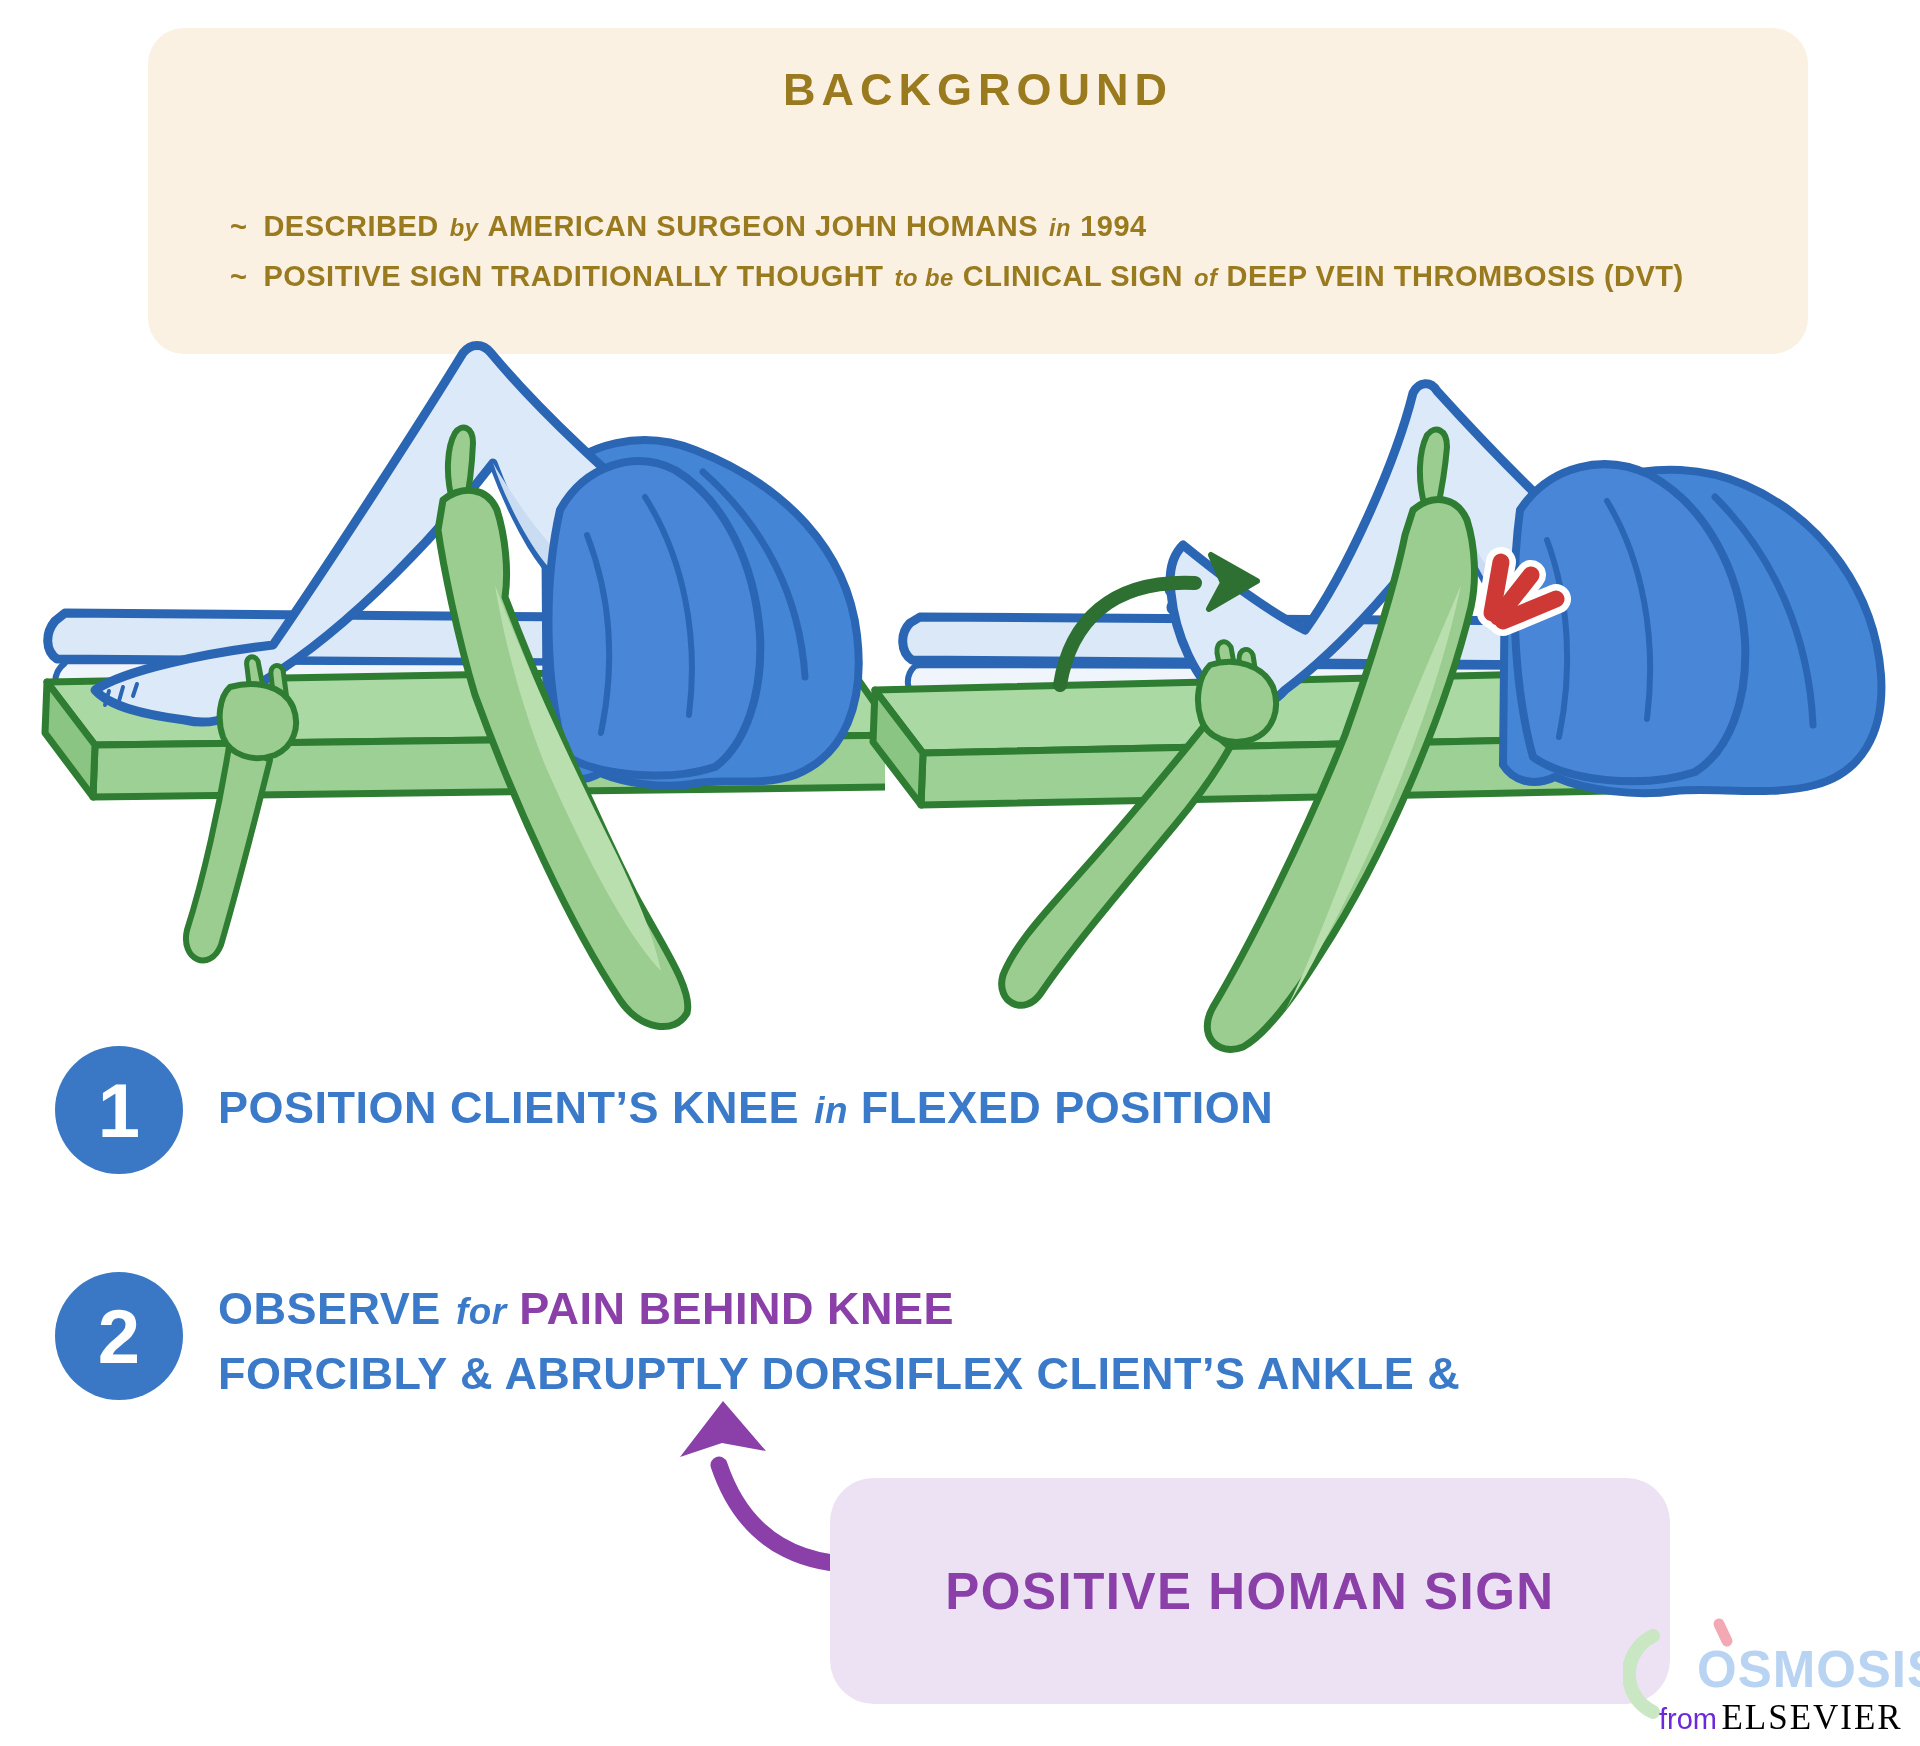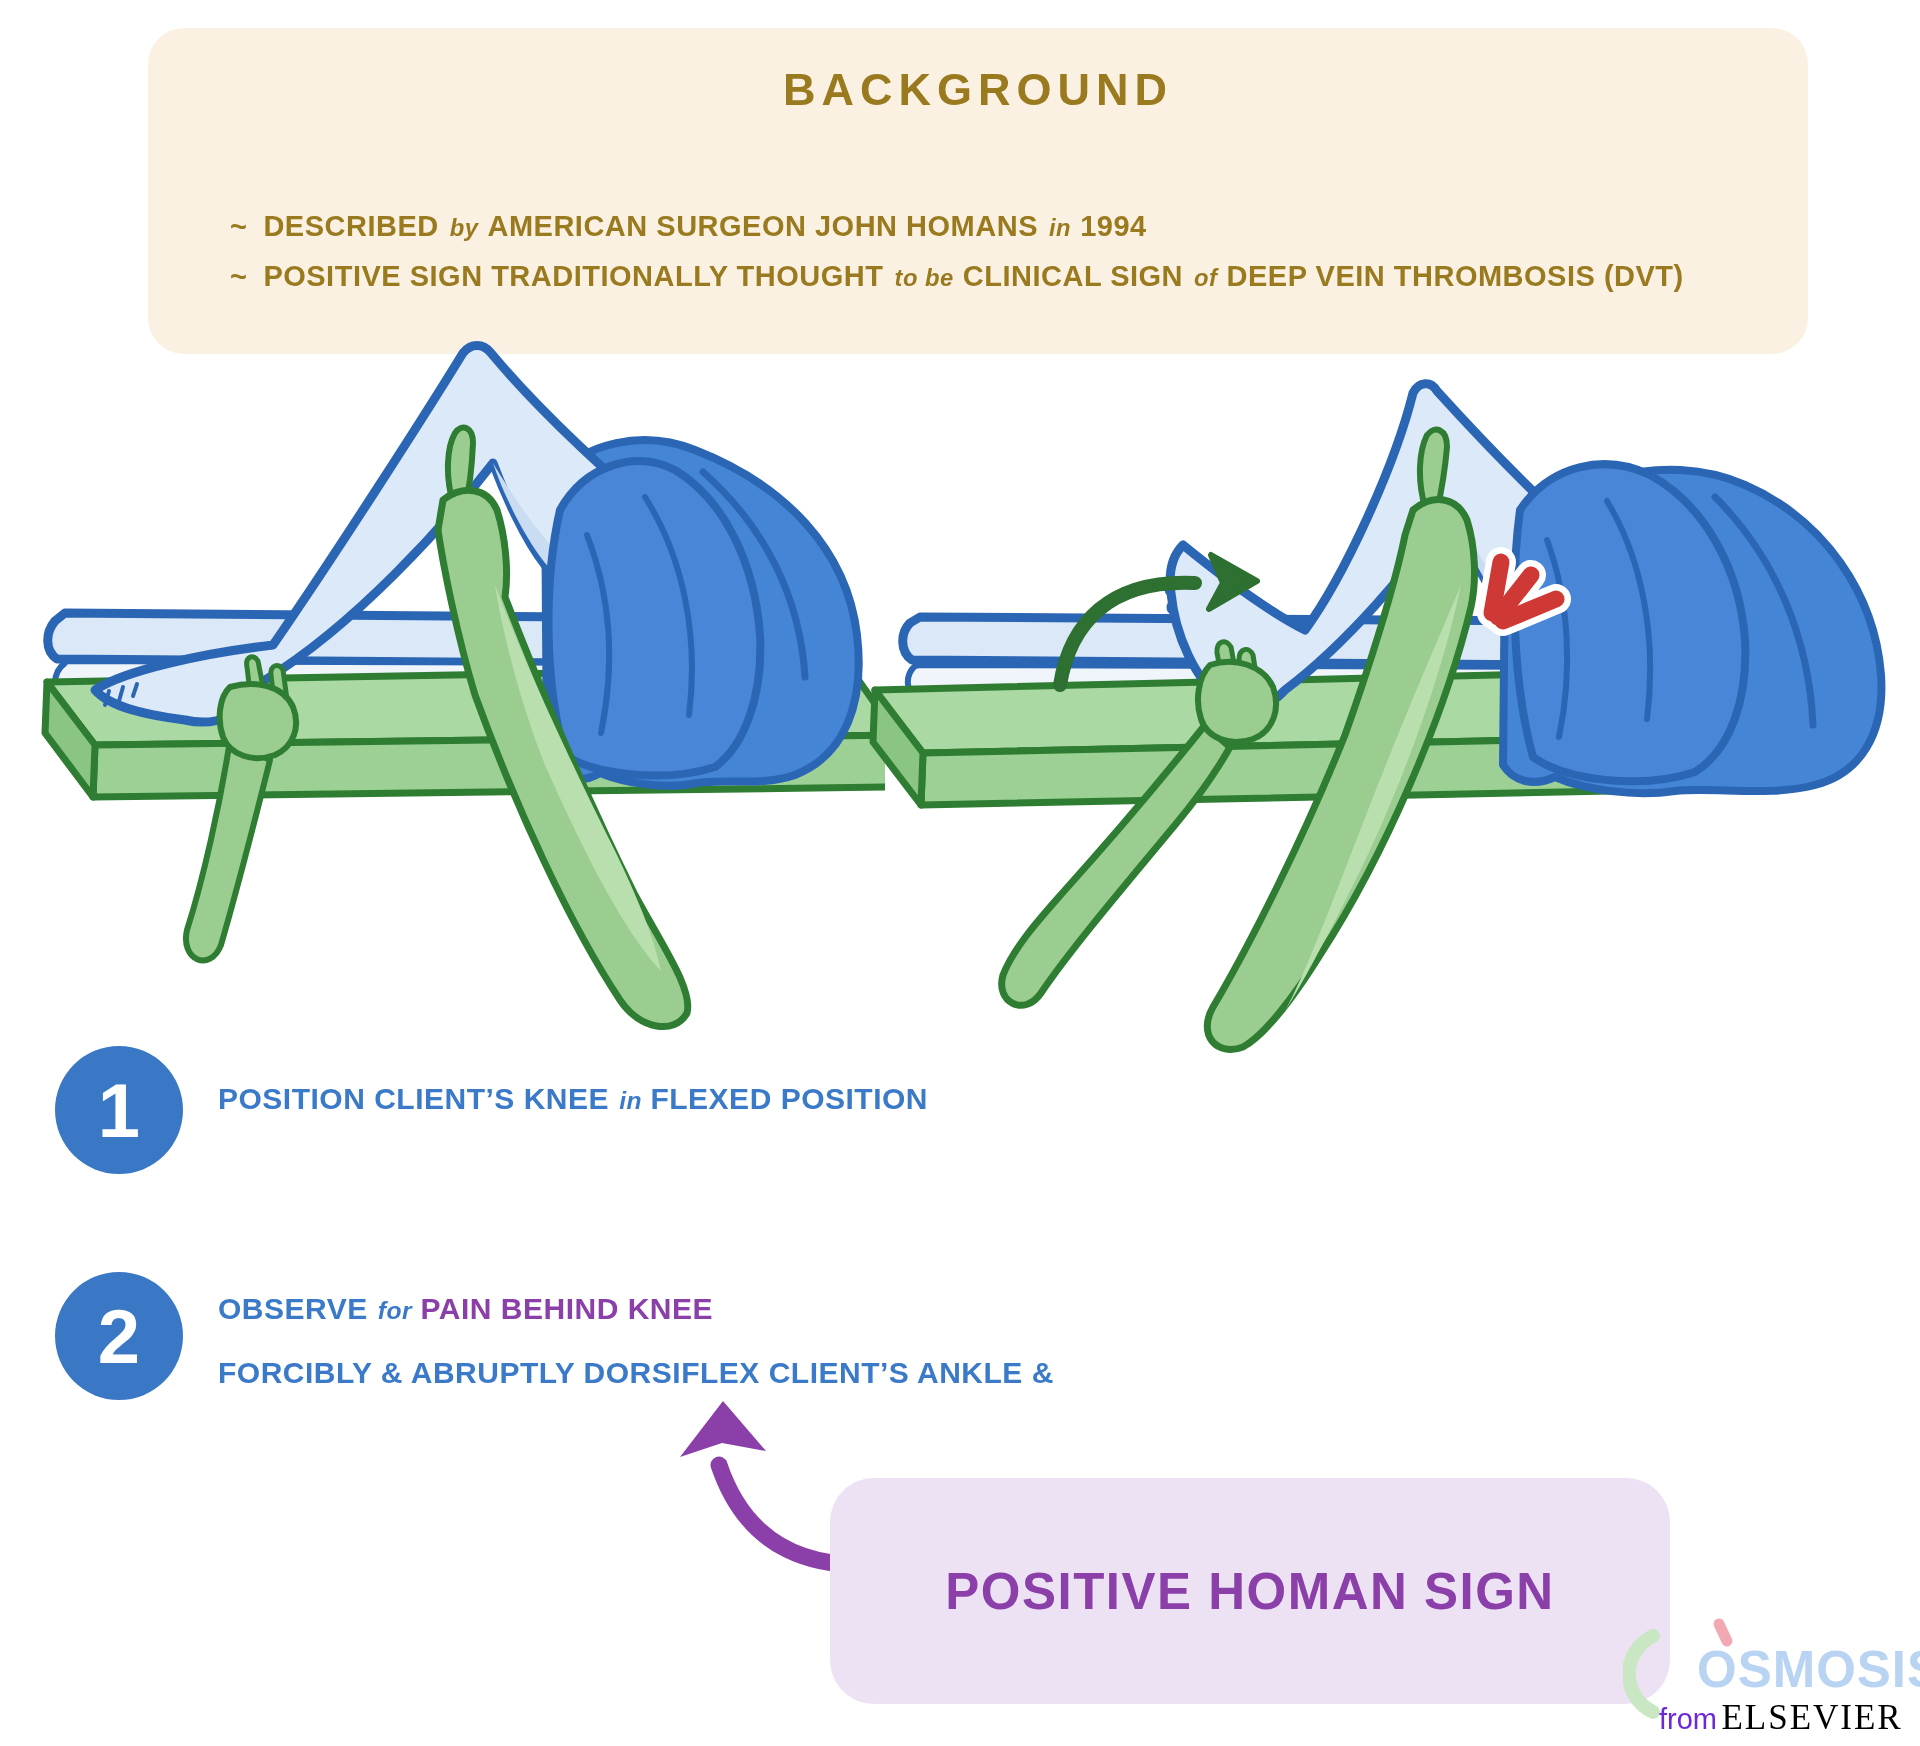--- a/index.html
+++ b/index.html
@@ -25,21 +25,21 @@
   .illus-left{left:25px;top:335px;width:860px;height:720px;}
   .illus-right{left:865px;top:335px;width:1050px;height:720px;}
 
   
   .step-circle{position:absolute;width:128px;height:128px;border-radius:50%;background:#3a78c5;
                color:#fff;display:flex;align-items:center;justify-content:center;
                font-size:76px;font-weight:bold;}
   .circle1{left:55px;top:1046px;}
   .circle2{left:55px;top:1272px;}
   .step-text{position:absolute;font-weight:bold;color:#3b7ac8;white-space:nowrap;
-             font-size:30px;letter-spacing:.5px;}
+             font-size:45px;letter-spacing:.5px;}
   .step-text .seg{margin-right:.34em;}
   .step1-text{left:218px;top:1082px;}
   .step2-text{left:218px;top:1278px;line-height:62px;}
   .purple{color:#8b3fa8;}
 
   
   .homan-arrow{position:absolute;left:620px;top:1393px;width:330px;height:215px;}
   .callout{position:absolute;left:830px;top:1478px;width:840px;height:226px;background:#ece2f4;
            border-radius:44px;display:flex;align-items:center;justify-content:center;}
   .callout span{font-size:51px;font-weight:bold;color:#8b3fa8;letter-spacing:1.5px;white-space:nowrap;}

